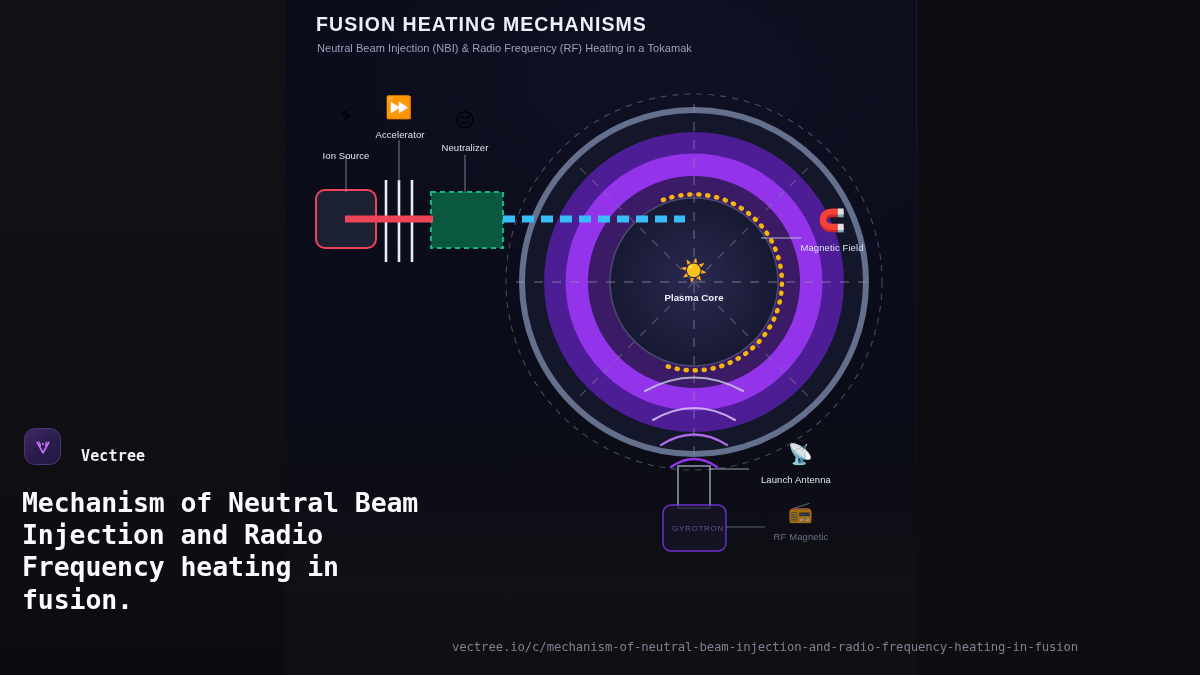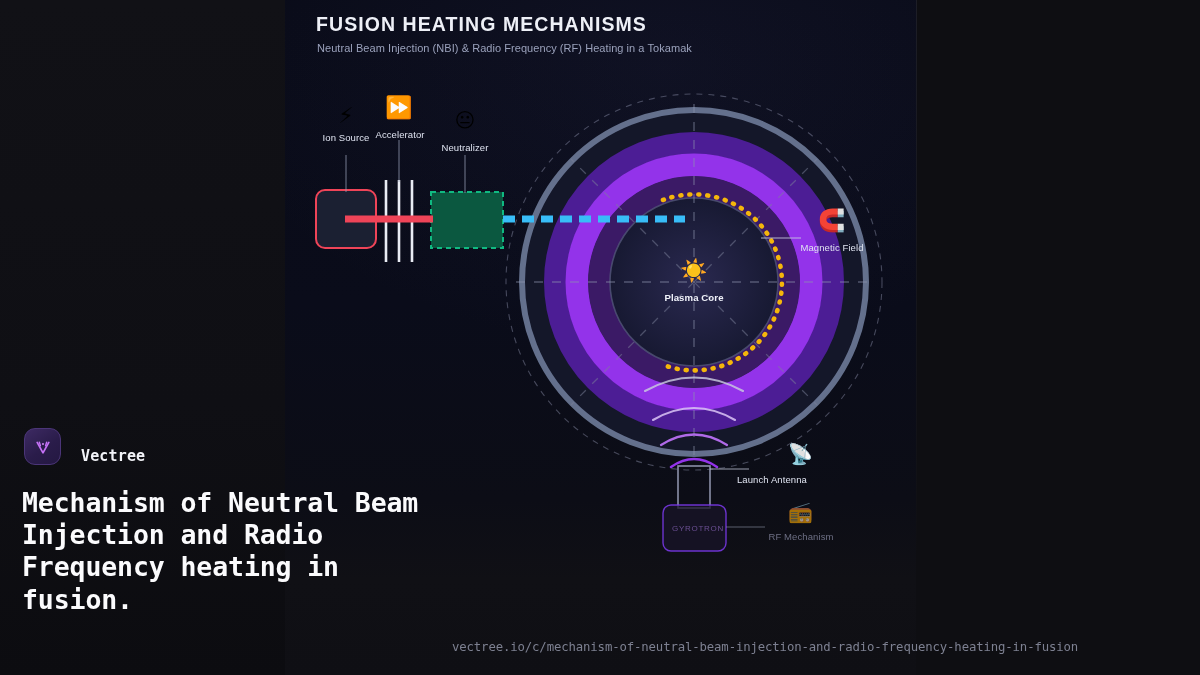--- a/index.html
+++ b/index.html
@@ -177,39 +177,39 @@
     <rect x="378" y="505" width="63" height="46" rx="8" fill="#181428" fill-opacity="0.75" stroke="#7c3aed" stroke-width="1.4" stroke-opacity="0.85"></rect>
 
     <g stroke-width="1">
       <line x1="476" y1="238" x2="516" y2="238" stroke="#c9cde0" stroke-opacity="0.85"></line>
       <line x1="425" y1="469" x2="464" y2="469" stroke="#c9cde0" stroke-opacity="0.75"></line>
       <line x1="441" y1="527" x2="480" y2="527" stroke="#9aa0b8" stroke-opacity="0.55"></line>
     </g>
   </svg>
 
   <div class="emoji" style="left:326px;top:105px;width:40px;">⚡</div>
-  <div class="lbl" style="left:306px;top:133px;width:80px;">Ion Source</div>
+  <div class="lbl" style="left:306px;top:151px;width:80px;">Ion Source</div>
 
   <div class="emoji" style="left:379px;top:97px;width:40px;">⏩</div>
   <div class="lbl" style="left:360px;top:130px;width:80px;">Accelerator</div>
 
   <div class="emoji sm" style="left:445px;top:110px;width:40px;">😐</div>
   <div class="lbl" style="left:425px;top:143px;width:80px;">Neutralizer</div>
 
   <div class="emoji" style="left:674px;top:260px;width:40px;">☀️</div>
   <div class="lbl core" style="left:644px;top:293px;width:100px;">Plasma Core</div>
 
   <div class="emoji" style="left:812px;top:210px;width:40px;">🧲</div>
   <div class="lbl" style="left:782px;top:243px;width:100px;">Magnetic Field</div>
 
   <div class="emoji sm" style="left:781px;top:444px;width:40px;">📡</div>
-  <div class="lbl" style="left:722px;top:475px;width:100px;">Launch Antenna</div>
+  <div class="lbl" style="left:746px;top:475px;width:100px;">Launch Antenna</div>
 
   <div class="emoji sm fade" style="left:781px;top:502px;width:40px;">📻</div>
-  <div class="lbl dim" style="left:751px;top:532px;width:100px;">RF Mechanism</div>
+  <div class="lbl dim" style="left:751px;top:532px;width:100px;">RF Magnetic</div>
 
   <div class="gyrotron-txt" style="left:672px;top:524px;">GYROTRON</div>
 
   <div class="url">vectree.io/c/mechanism-of-neutral-beam-injection-and-radio-frequency-heating-in-fusion</div>
 
   <div class="brand">
     <div class="brand-logo">
       <svg width="20" height="20" viewBox="0 0 24 24">
         <path d="M5 6.5 L12 19 L19 6.5" fill="none" stroke="#c471f5" stroke-width="2.1" stroke-linecap="round" stroke-linejoin="round"></path>
         <path d="M7.6 6.2 L8.9 10.4" fill="none" stroke="#c471f5" stroke-width="1.7" stroke-linecap="round"></path>

